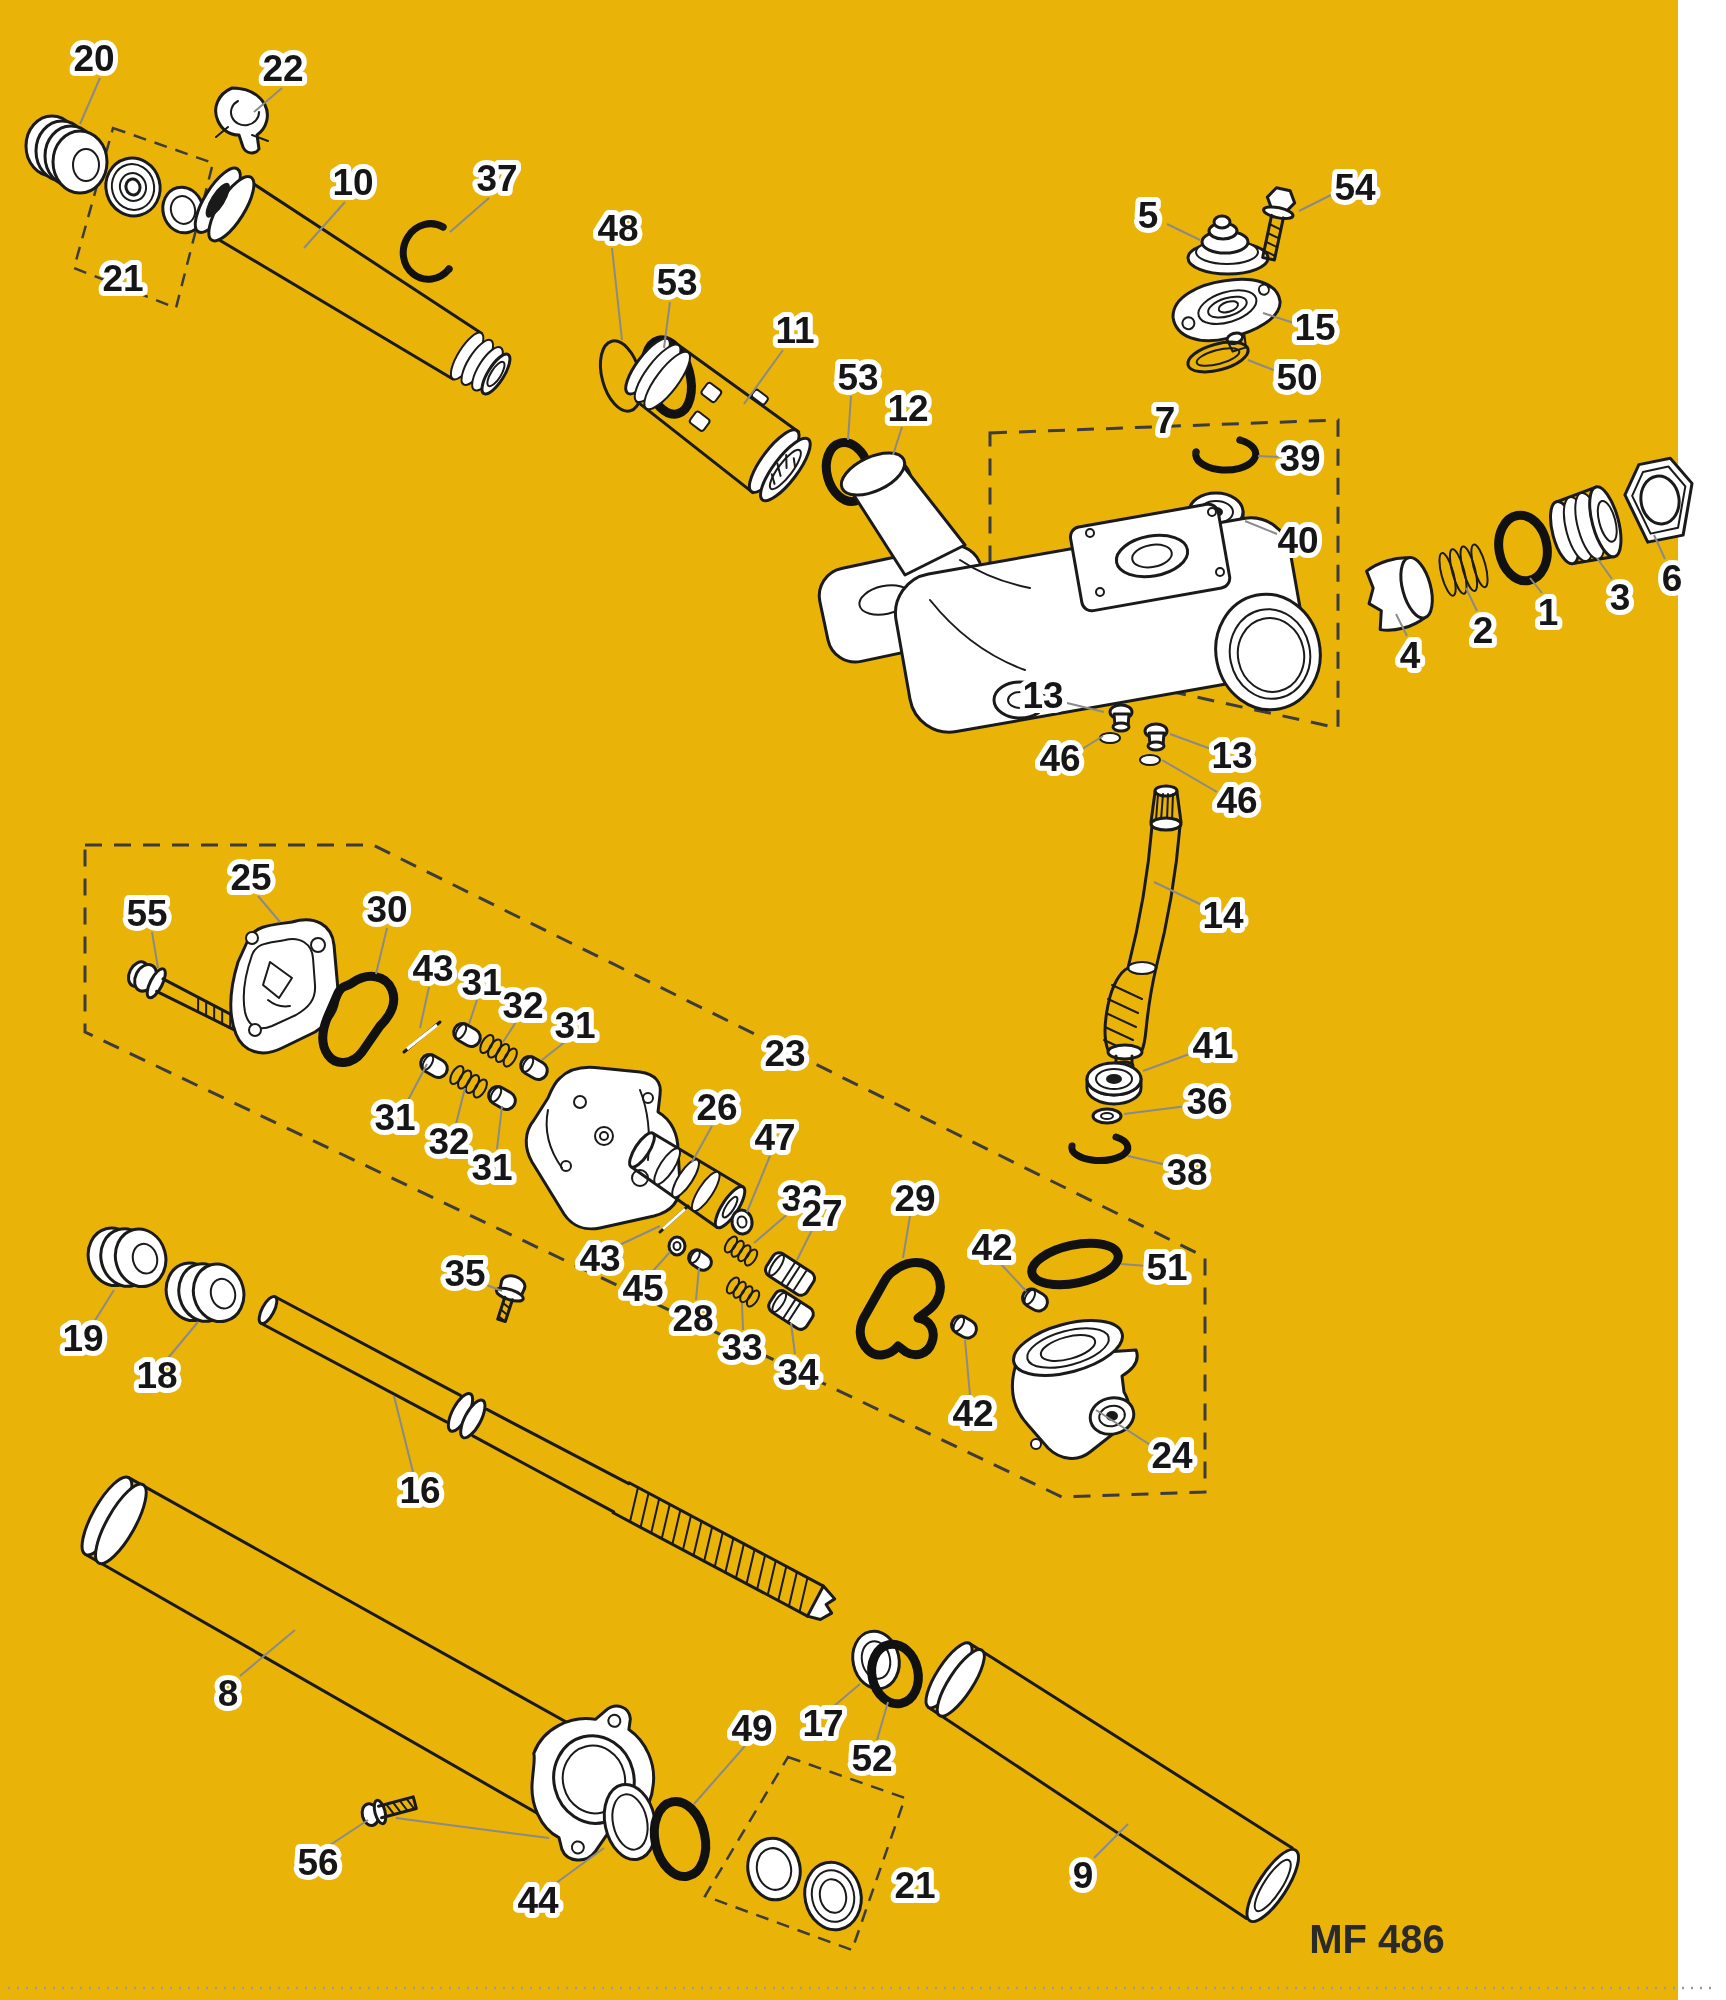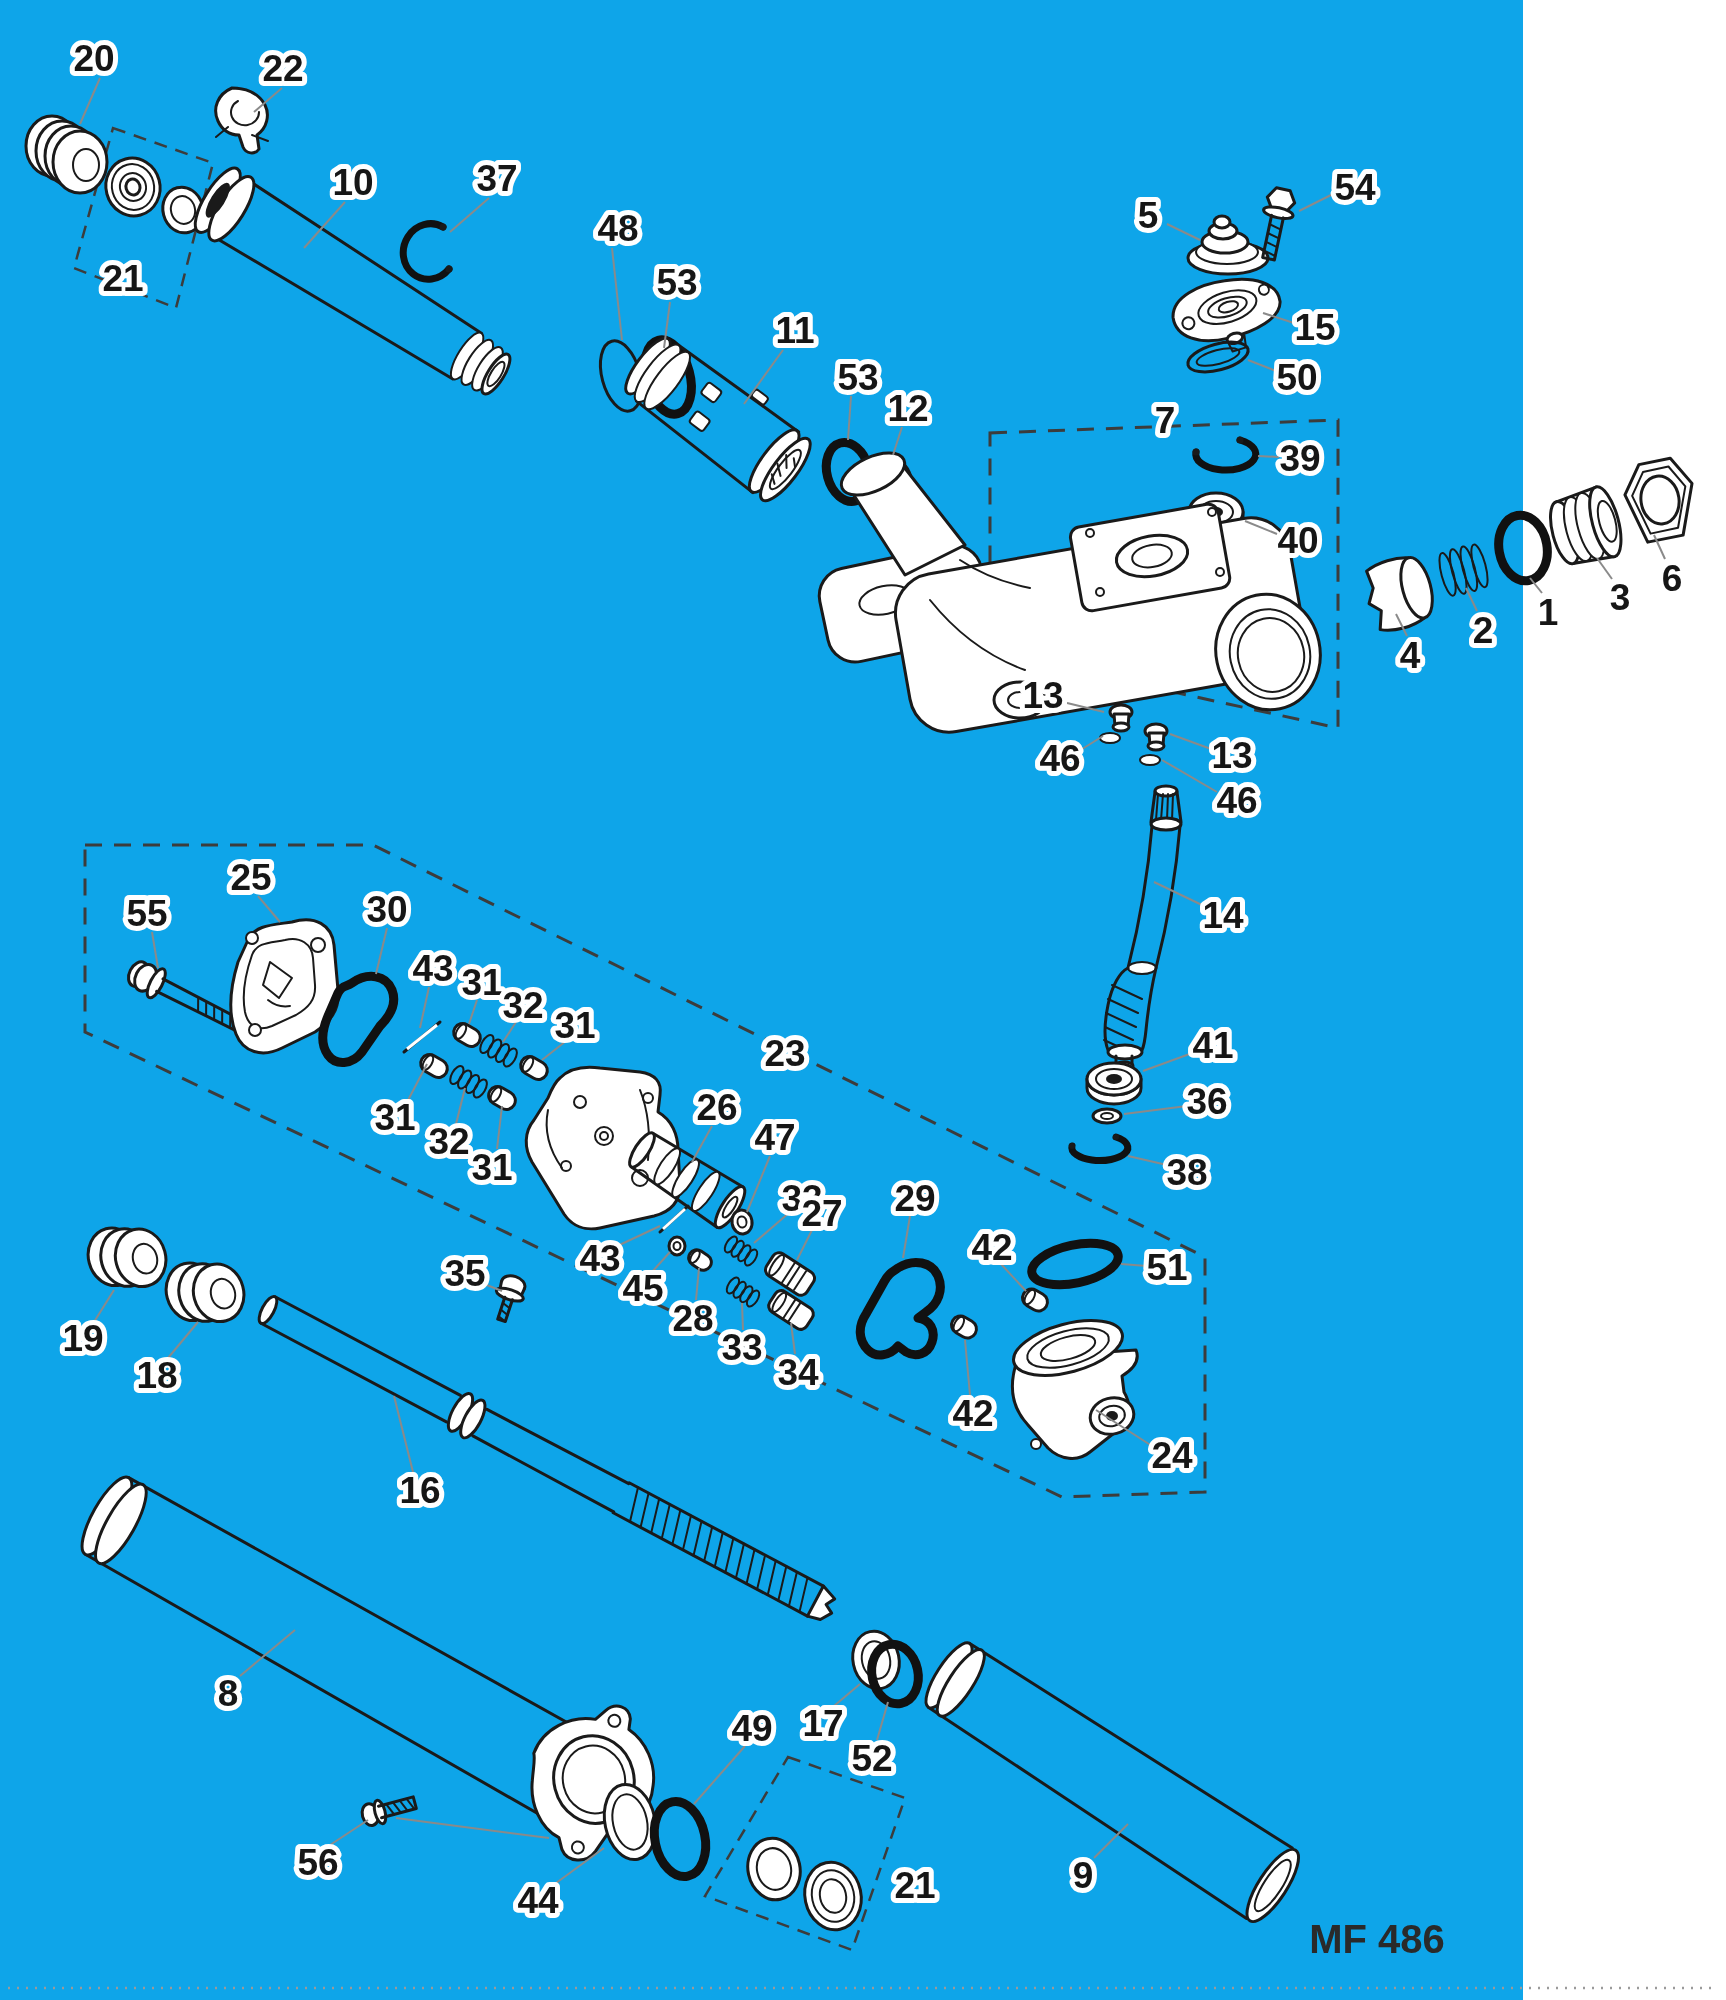--- a/index.html
+++ b/index.html
@@ -1,16 +1,16 @@
 <!DOCTYPE html>
 <html><head>
 <meta charset="utf-8">
 <style>
   html,body{margin:0;padding:0;background:#fff;}
-  .stage{width:1523px;height:2000px;position:relative;background:#0ea5e9;font-family:"Liberation Sans",sans-serif;}
+  .stage{width:1678px;height:2000px;position:relative;background:#eab308;font-family:"Liberation Sans",sans-serif;}
   svg{display:block}
   
   .p  {fill:#fff;stroke:#1a1a1a;stroke-width:3;stroke-linecap:round;stroke-linejoin:round;}
   .p2 {fill:#fff;stroke:#1a1a1a;stroke-width:2;stroke-linecap:round;stroke-linejoin:round;}
   .ln {fill:none;stroke:#1a1a1a;stroke-width:3;stroke-linecap:round;stroke-linejoin:round;}
   .ln2{fill:none;stroke:#1a1a1a;stroke-width:2;stroke-linecap:round;stroke-linejoin:round;}
   .blk{fill:none;stroke:#111;stroke-width:9;stroke-linecap:round;stroke-linejoin:round;}
   .blk7{fill:none;stroke:#111;stroke-width:7;stroke-linecap:round;}
   .drk{fill:#1a1a1a;stroke:none;}
   .dash {fill:none;stroke:#3c3c3c;stroke-width:3;stroke-dasharray:17 12;}

